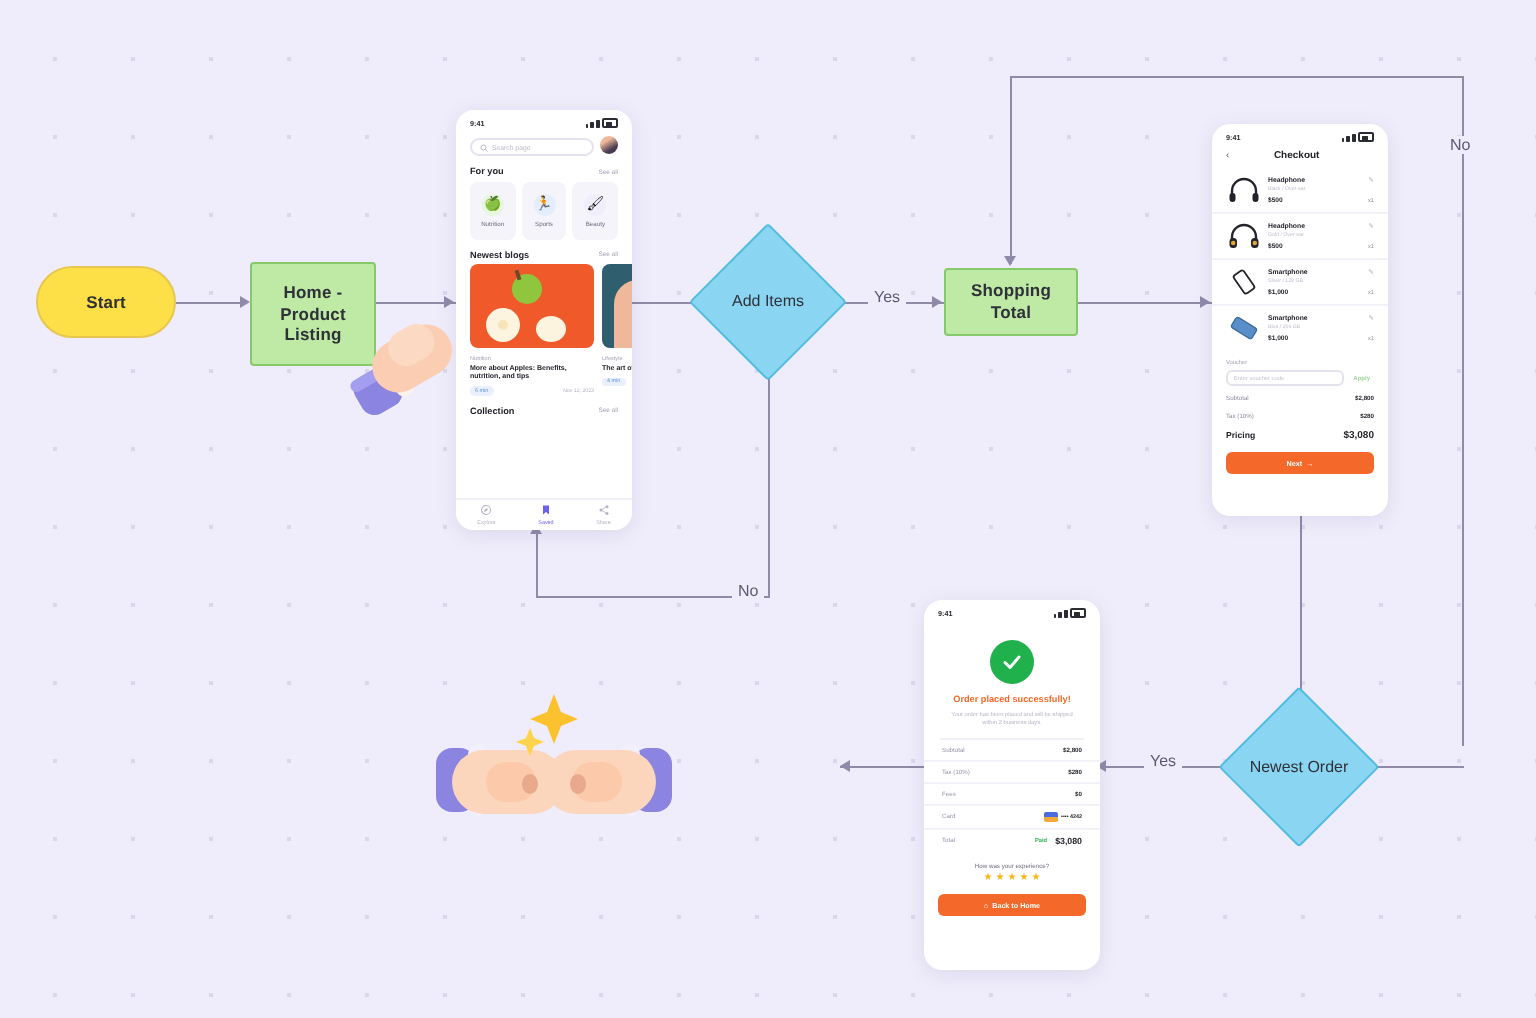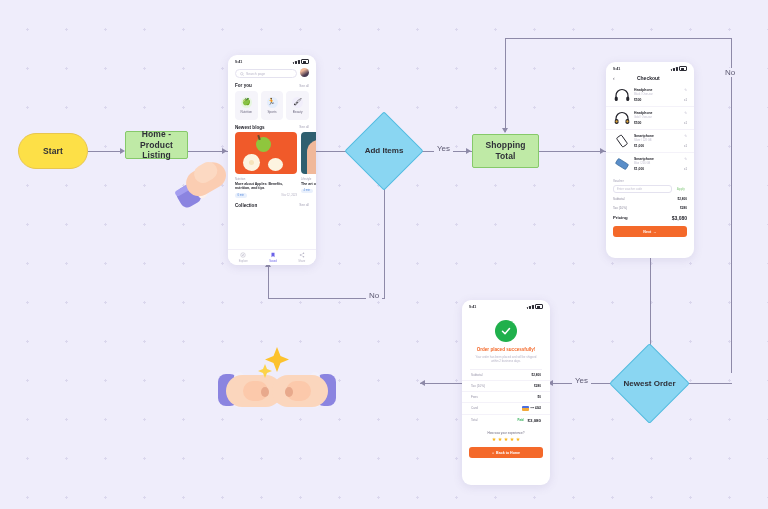--- a/index.html
+++ b/index.html
@@ -28,21 +28,21 @@
     background:#bfeaa6;border:1px solid #86c96a;border-radius:2px;
     font-size:8.5px;padding:2px;
   }
   .dec-wrap{position:absolute;}
   .dec-inner{
     position:absolute;inset:0;background:#8ad6f2;border:1px solid #52bce0;
     transform:rotate(45deg);border-radius:2px;
   }
   .dec-label{
     position:absolute;inset:0;display:flex;align-items:center;justify-content:center;
-    font-size:8px;font-weight:bold;color:#2f3038;line-height:1.25;
+    font-size:8px;font-weight:normal;color:#2f3038;line-height:1.25;
     z-index:2;
   }
 
   
   .ln{position:absolute;background:#8e8aa8;}
   .lnh{height:1px;}
   .lnv{width:1px;}
   .edge-label{
     position:absolute;font-size:8px;color:#5d5a73;background:#efedfb;
     padding:0 3px;font-family:"Liberation Sans",sans-serif;
@@ -197,21 +197,21 @@
   <div class="edge-label" style="left:572px;top:376px;">Yes</div>
   <div class="arw arw-l" style="left:548px;top:379.5px;"></div>
 
   <div class="ln lnh" style="left:420px;top:383px;width:42px;"></div>
   <div class="arw arw-l" style="left:420px;top:379.5px;"></div>
 
   <div class="node n-term" style="left:18px;top:133px;width:70px;height:36px;">
     <span>Start</span>
   </div>
 
-  <div class="node n-proc" style="left:125px;top:131px;width:63px;height:28px;">
+  <div class="node n-proc" style="left:125px;top:131px;width:63px;height:52px;">
     <span>Home - Product Listing</span>
   </div>
 
   <div class="dec-wrap" style="left:356px;top:123px;width:56px;height:56px;">
     <div class="dec-inner"></div>
     <div class="dec-label">Add Items</div>
   </div>
 
   <div class="node n-proc" style="left:472px;top:134px;width:67px;height:34px;">
     <span>Shopping Total</span>

